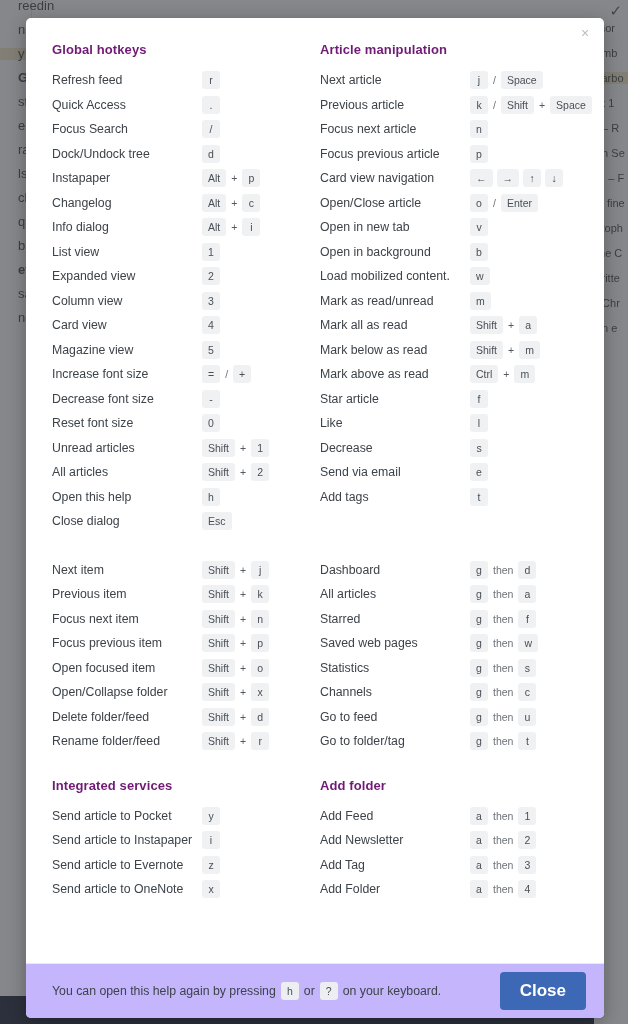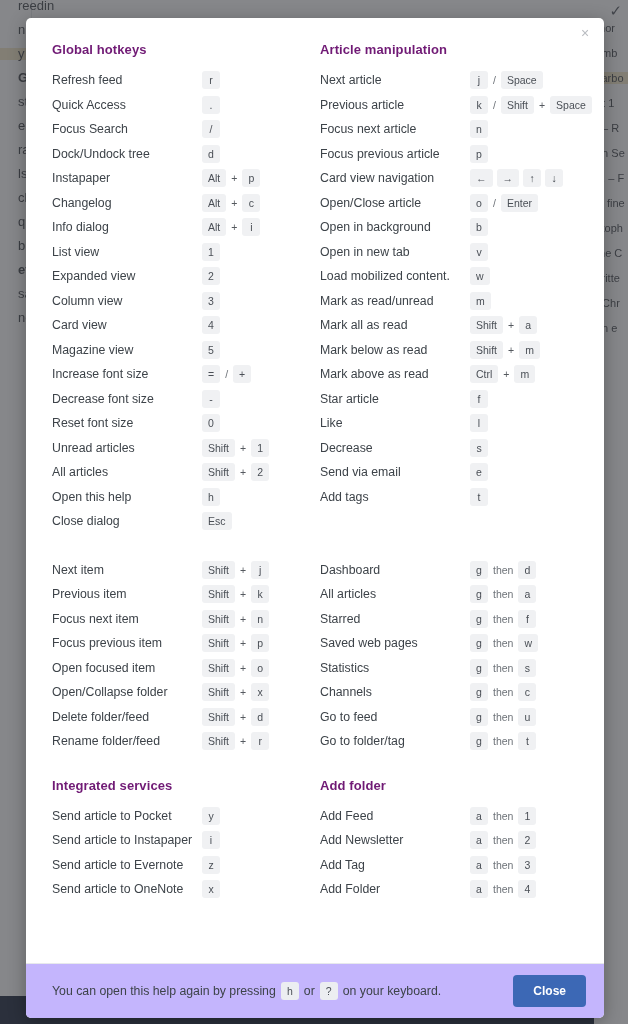--- a/index.html
+++ b/index.html
@@ -196,21 +196,21 @@
     display: flex;
     align-items: center;
     gap: 5px;
     flex: 1 1 auto;
   }
   #footer-text .key { background: #eceef1; }
 
   #close-button {
     background: #3c68b5;
     color: #ffffff;
-    font-size: 12px;
+    font-size: 17px;
     font-weight: bold;
     border: none;
     border-radius: 4px;
     padding: 9px 20px;
     cursor: pointer;
     font-family: "Liberation Sans", sans-serif;
   }
 </style>
 </head>
 <body>
@@ -434,29 +434,29 @@
           </div>
           <div class="row">
             <div class="row-label">Open/Close article</div>
             <div class="row-keys">
               <span class="key">o</span>
               <span class="sep">/</span>
               <span class="key">Enter</span>
             </div>
           </div>
           <div class="row">
+            <div class="row-label">Open in new tab</div>
+            <div class="row-keys">
+              <span class="key">v</span>
+            </div>
+          </div>
+          <div class="row">
             <div class="row-label">Open in background</div>
             <div class="row-keys">
               <span class="key">b</span>
-            </div>
-          </div>
-          <div class="row">
-            <div class="row-label">Open in new tab</div>
-            <div class="row-keys">
-              <span class="key">v</span>
             </div>
           </div>
           <div class="row">
             <div class="row-label">Load mobilized content.</div>
             <div class="row-keys">
               <span class="key">w</span>
             </div>
           </div>
           <div class="row">
             <div class="row-label">Mark as read/unread</div>

